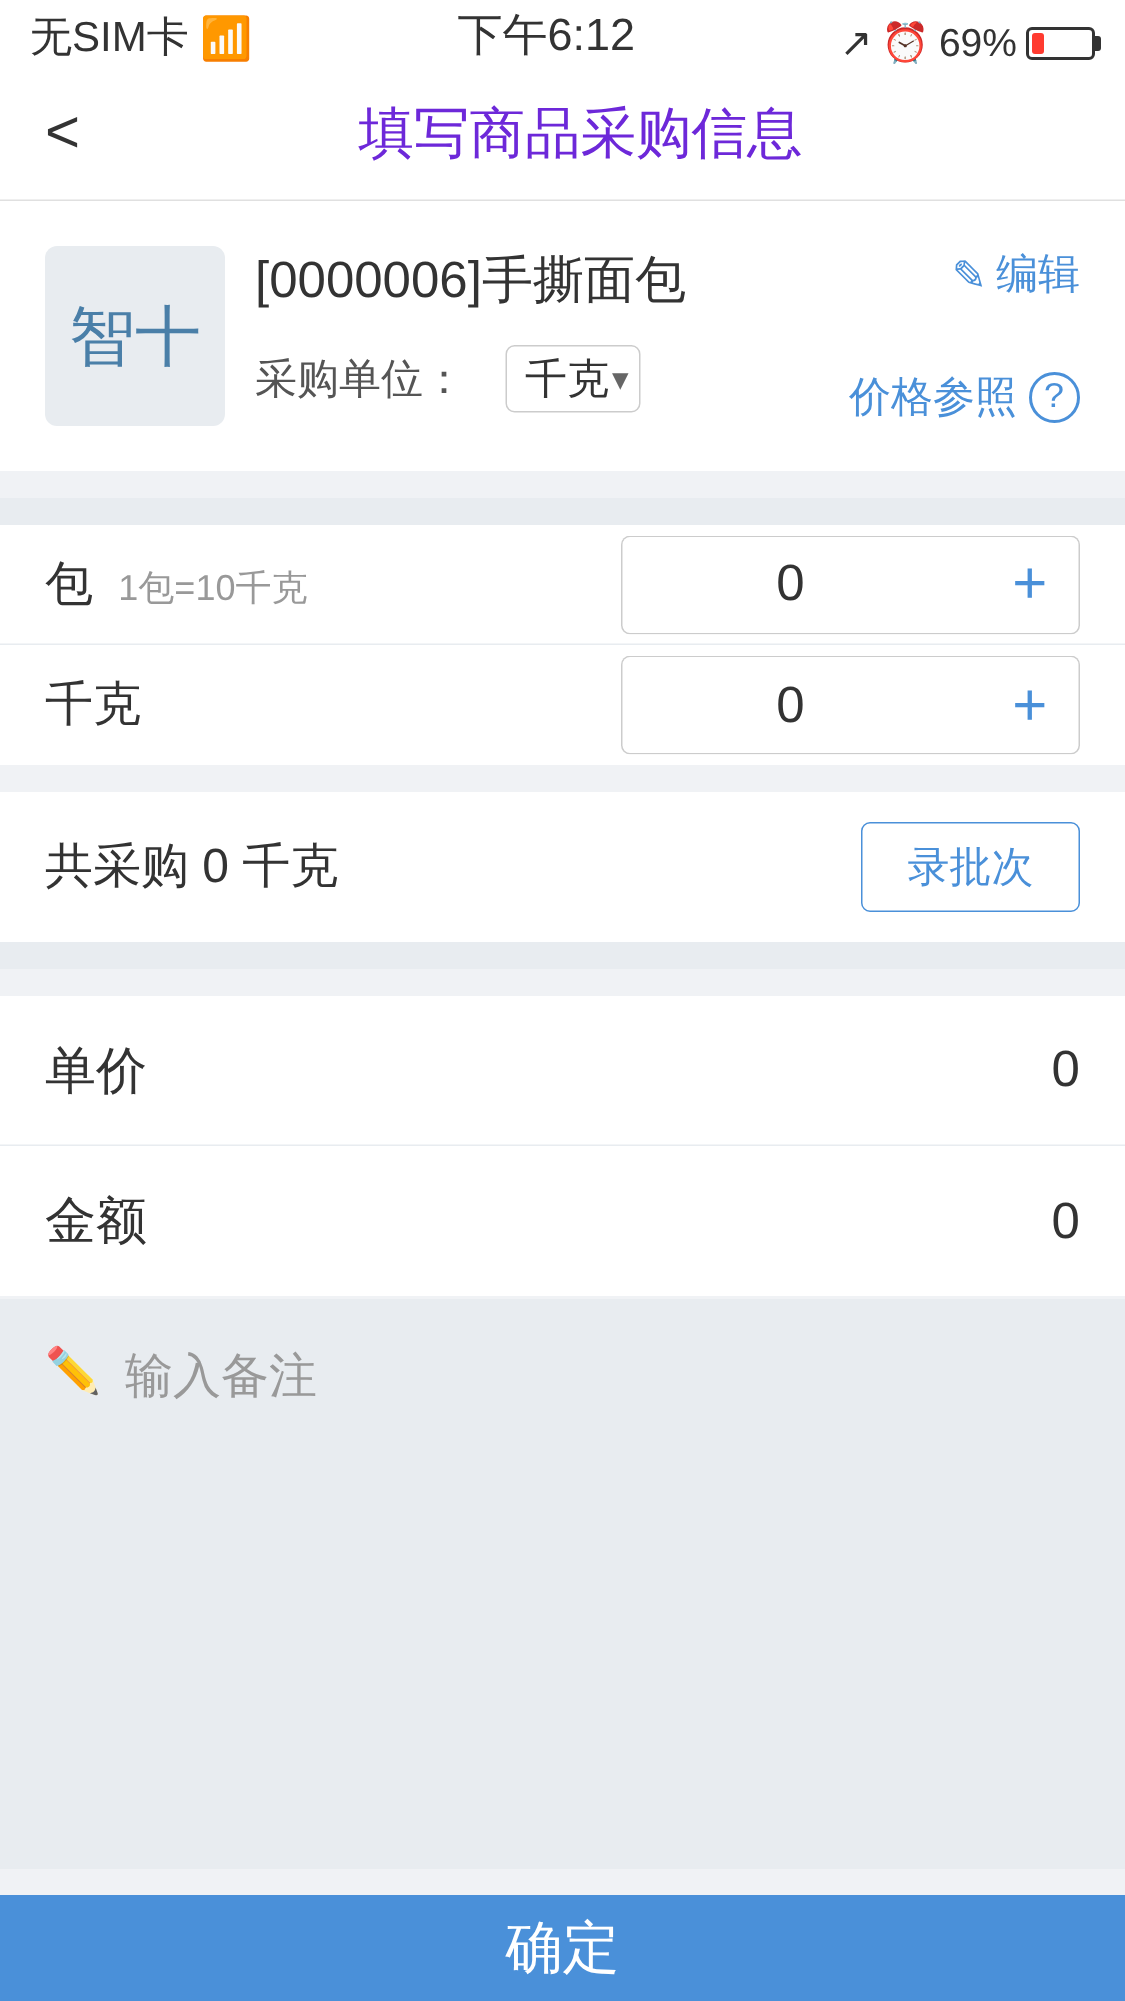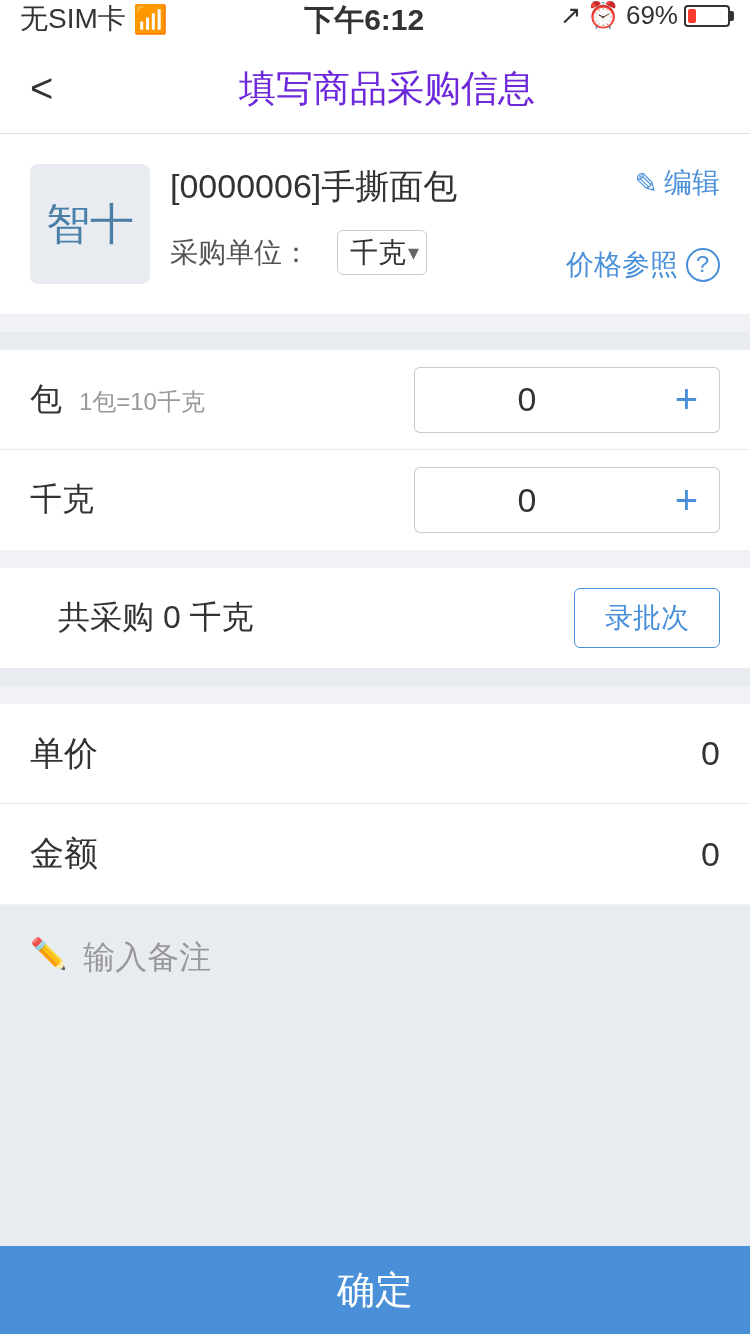--- a/index.html
+++ b/index.html
@@ -12,28 +12,28 @@
       font-size: 32px;
       color: #333;
     }
 
     
     .status-bar {
       width: 750px;
       height: 44px;
       background: #fff;
       display: flex;
-      align-items: flex-start;
+      align-items: flex-end;
       justify-content: space-between;
       padding: 0 20px;
       font-size: 28px;
       font-weight: 500;
     }
     .status-left { display: flex; align-items: center; gap: 8px; }
-    .status-center { font-size: 30px; font-weight: 700; }
+    .status-center { font-size: 30px; font-weight: 400; }
     .status-right { display: flex; align-items: center; gap: 6px; font-size: 26px; }
     .battery-icon {
       width: 46px;
       height: 22px;
       border: 2px solid #333;
       border-radius: 4px;
       position: relative;
       display: inline-flex;
       align-items: center;
       padding: 2px;
@@ -192,21 +192,21 @@
 
     
     .input-section {
       background: #fff;
     }
     .input-row {
       display: flex;
       align-items: center;
       justify-content: space-between;
       padding: 0 30px;
-      height: 100px;
+      height: 80px;
       border-bottom: 1px solid #e8ecf0;
     }
     .input-row:last-child {
       border-bottom: none;
     }
     .input-sub {
       font-size: 24px;
       color: #999;
       margin-left: 8px;
     }
@@ -245,21 +245,20 @@
     .summary-section {
       background: #fff;
       margin-top: 18px;
     }
     .summary-row {
       display: flex;
       align-items: center;
       justify-content: space-between;
       padding: 0 30px;
       height: 100px;
-      margin-left: 28px;
     }
     .batch-btn {
       border: 1px solid #4a90d9;
       border-radius: 6px;
       padding: 10px 30px;
       font-size: 28px;
       color: #4a90d9;
       background: #fff;
       cursor: pointer;
     }
@@ -294,21 +293,21 @@
     }
     .pencil-icon { font-size: 30px; color: #999; }
     .notes-placeholder { font-size: 32px; color: #999; }
 
     
     .confirm-btn {
       position: fixed;
       bottom: 0;
       left: 0;
       width: 750px;
-      height: 88px;
+      height: 71px;
       background: #4a90d9;
       color: #fff;
       font-size: 38px;
       border: none;
       cursor: pointer;
       display: flex;
       align-items: center;
       justify-content: center;
     }
   </style>

